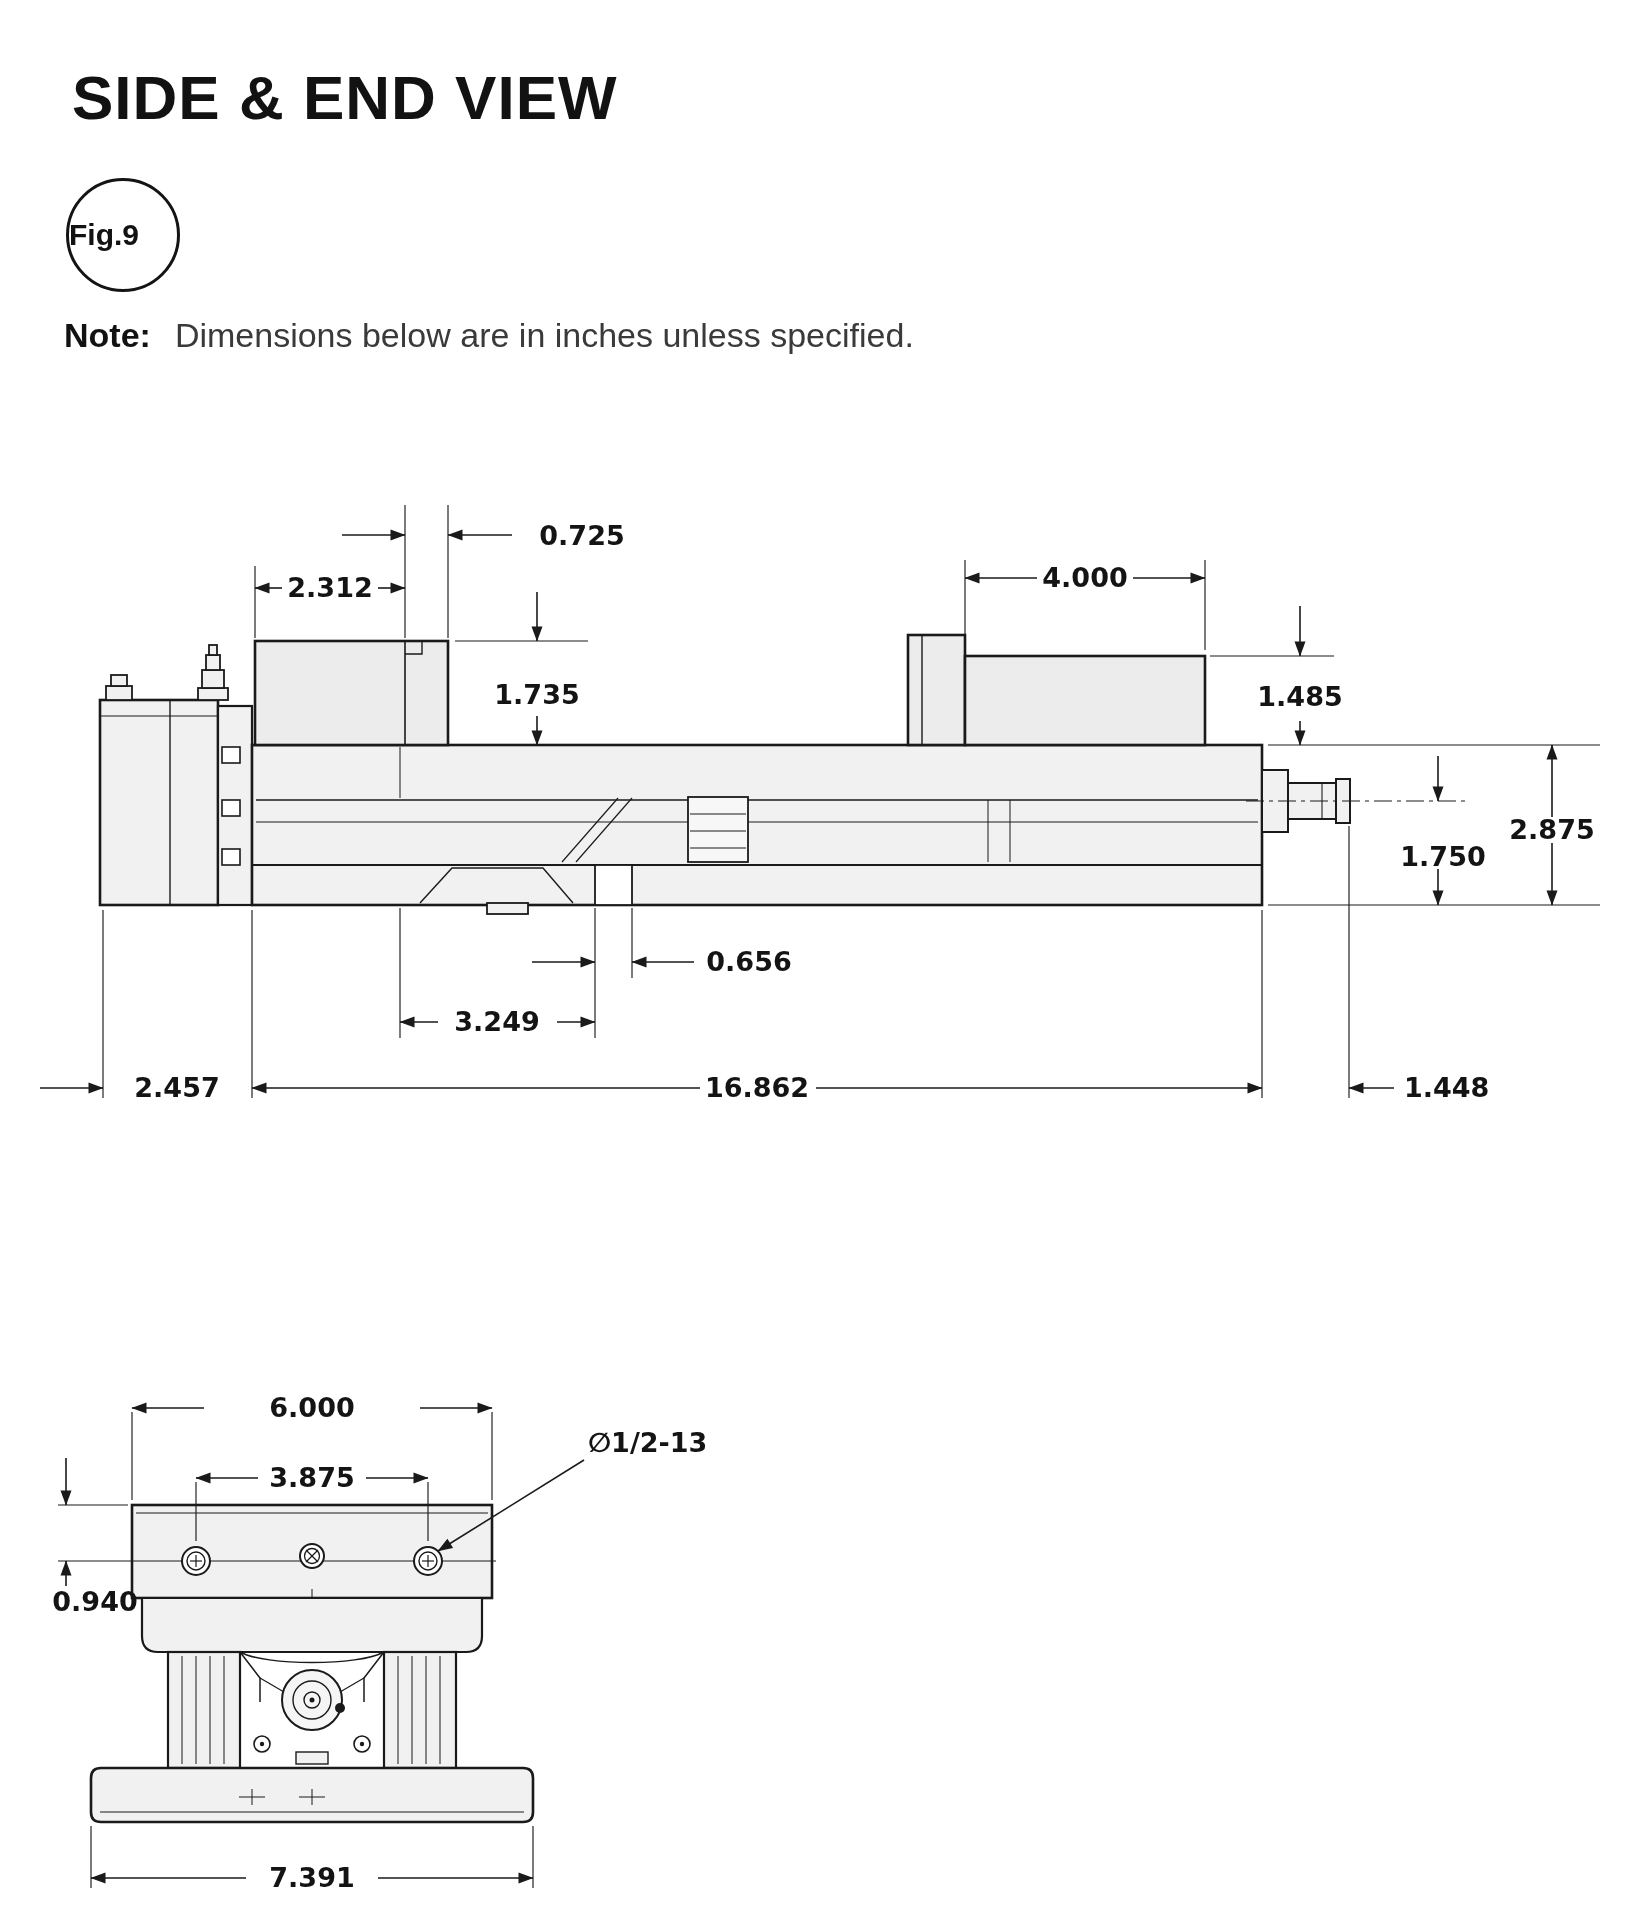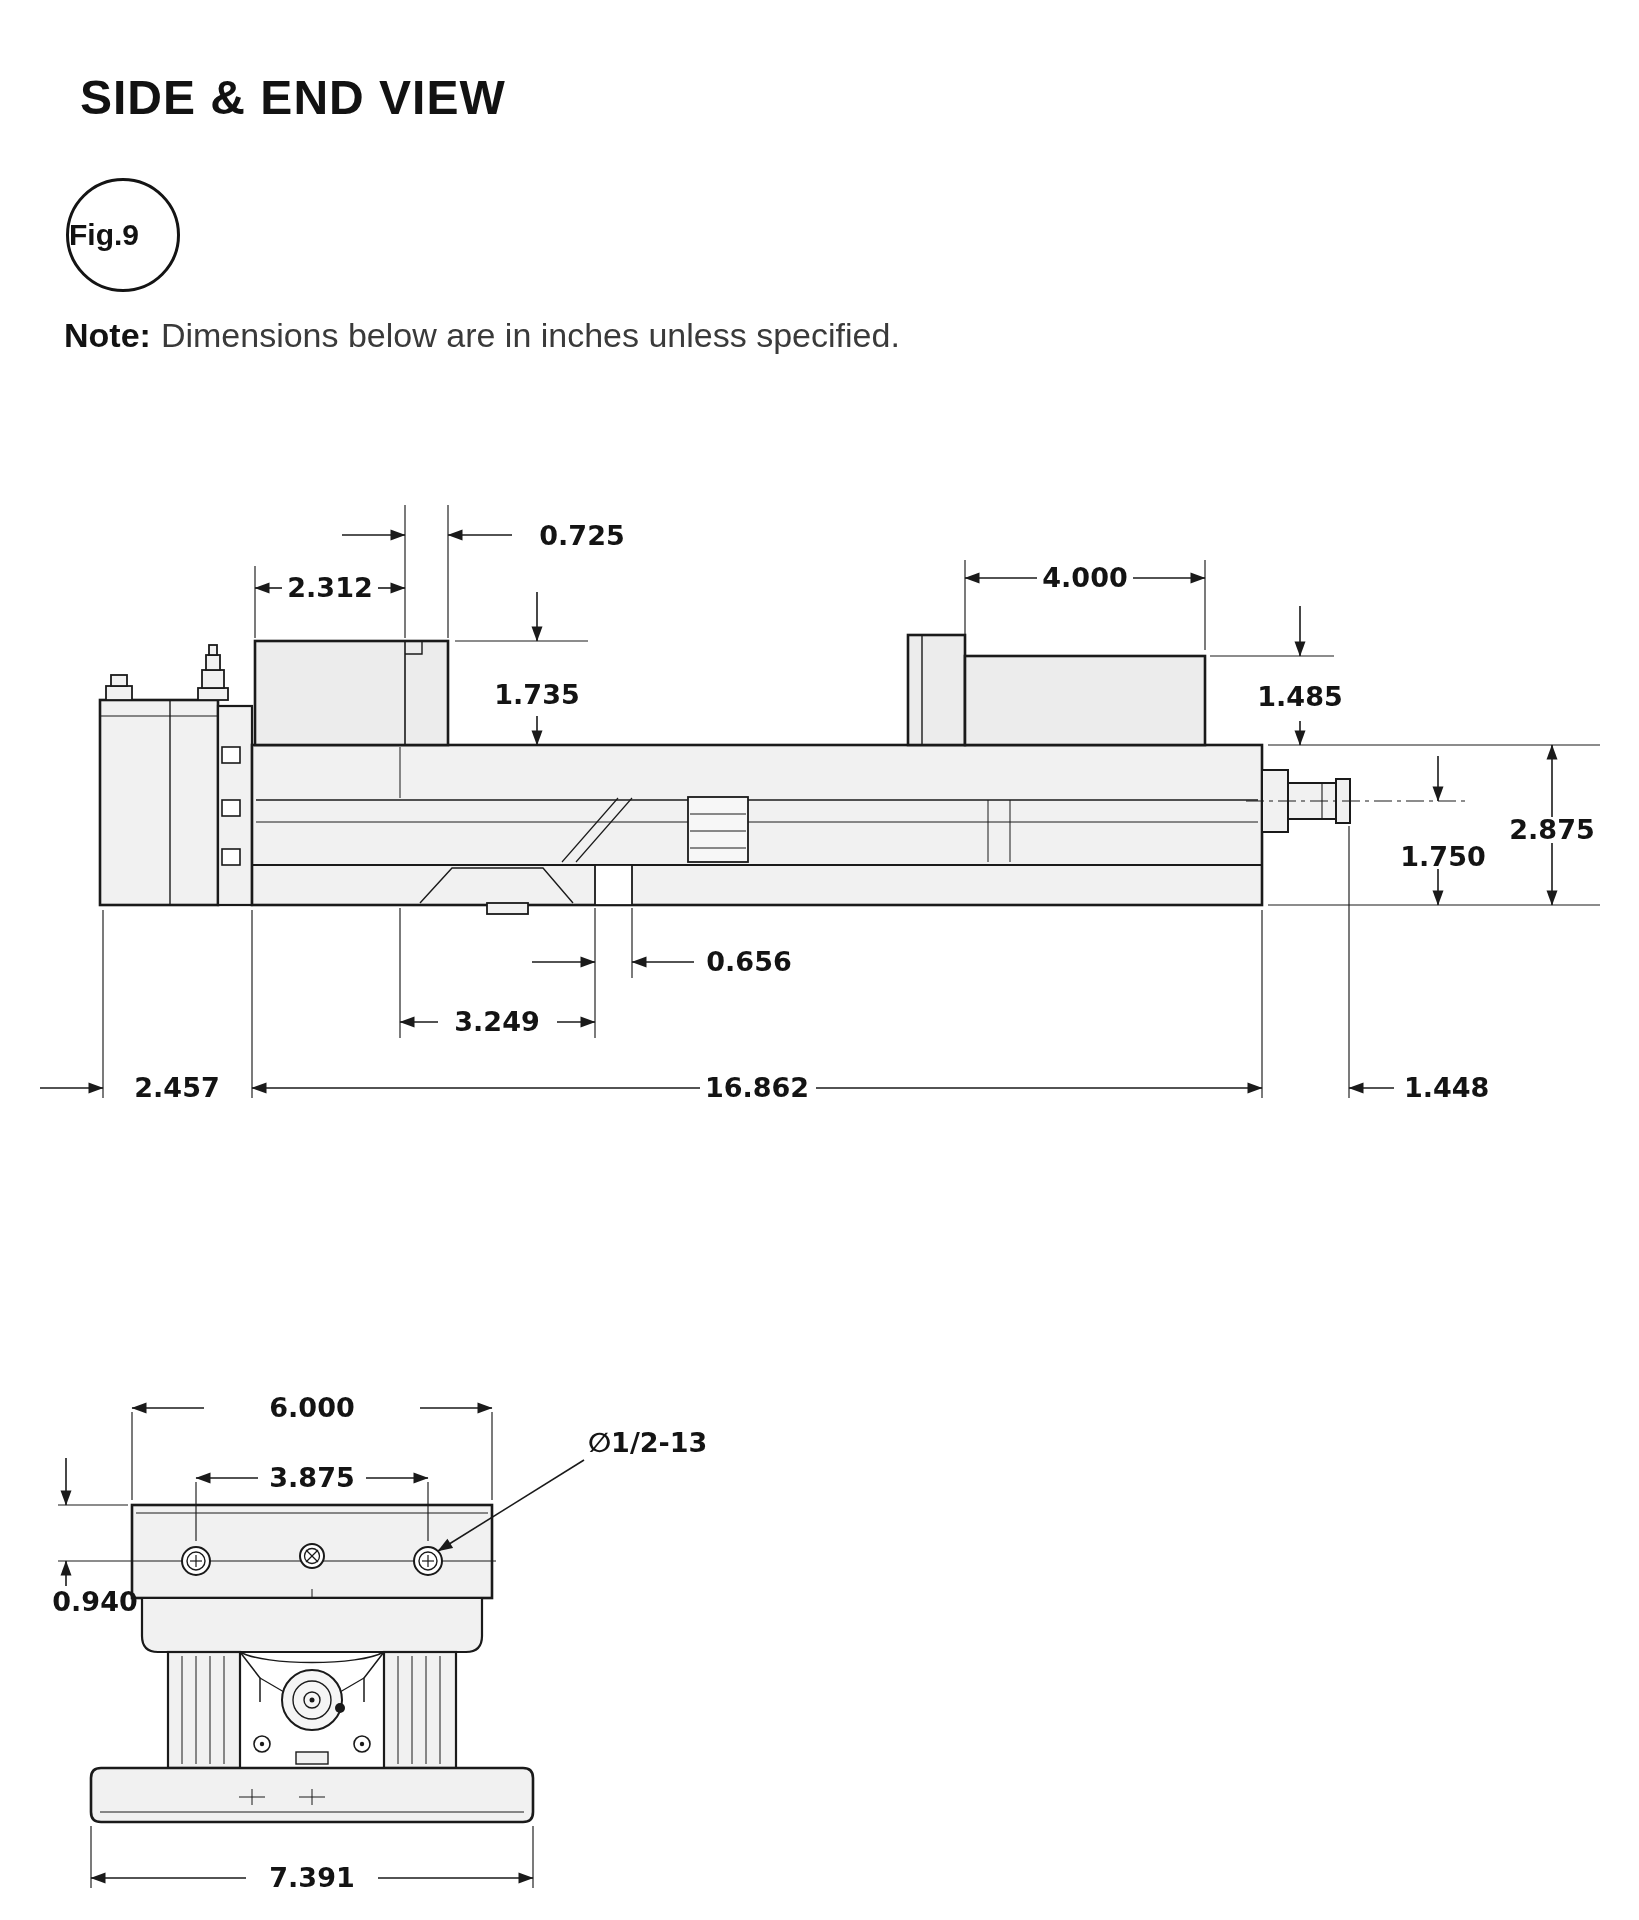--- a/index.html
+++ b/index.html
@@ -1,26 +1,26 @@
 <!DOCTYPE html>
 <html><head>
 <meta charset="utf-8">
 <style>
   *{box-sizing:border-box}
   body{margin:0;background:#ffffff}
   .canvas{position:relative;width:1639px;height:1920px;background:#fff;
           font-family:"Liberation Sans",sans-serif;color:#121212;overflow:hidden}
-  .title{position:absolute;left:64px;top:54px;margin:16px;font-size:48px;font-weight:700;
+  .title{position:absolute;left:64px;top:54px;margin:8px;font-size:62px;font-weight:700;
          letter-spacing:1px;color:#121212}
   .fig-badge{position:absolute;left:66px;top:178px;width:114px;height:114px;
              border:3px solid #141414;border-radius:50%;
              display:flex;align-items:center;background:#fff}
   .fig-badge span{font-size:30px;font-weight:700;color:#121212}
   .note{position:absolute;left:64px;top:316px;font-size:34px;color:#3a3a3a}
-  .note b{color:#121212;font-weight:700;margin-right:10px}
+  .note b{color:#121212;font-weight:700;margin-right:24px}
   svg.drawing{position:absolute;left:0;top:0}
   .dimtext{font-family:"DejaVu Sans","Liberation Sans",sans-serif;font-size:27px;
            font-weight:bold;fill:#141414;stroke:none}
   .ext line{stroke-width:1.15}
   .dl{stroke-width:1.6}
 </style>
 </head>
 <body>
 
 <div class="canvas">

